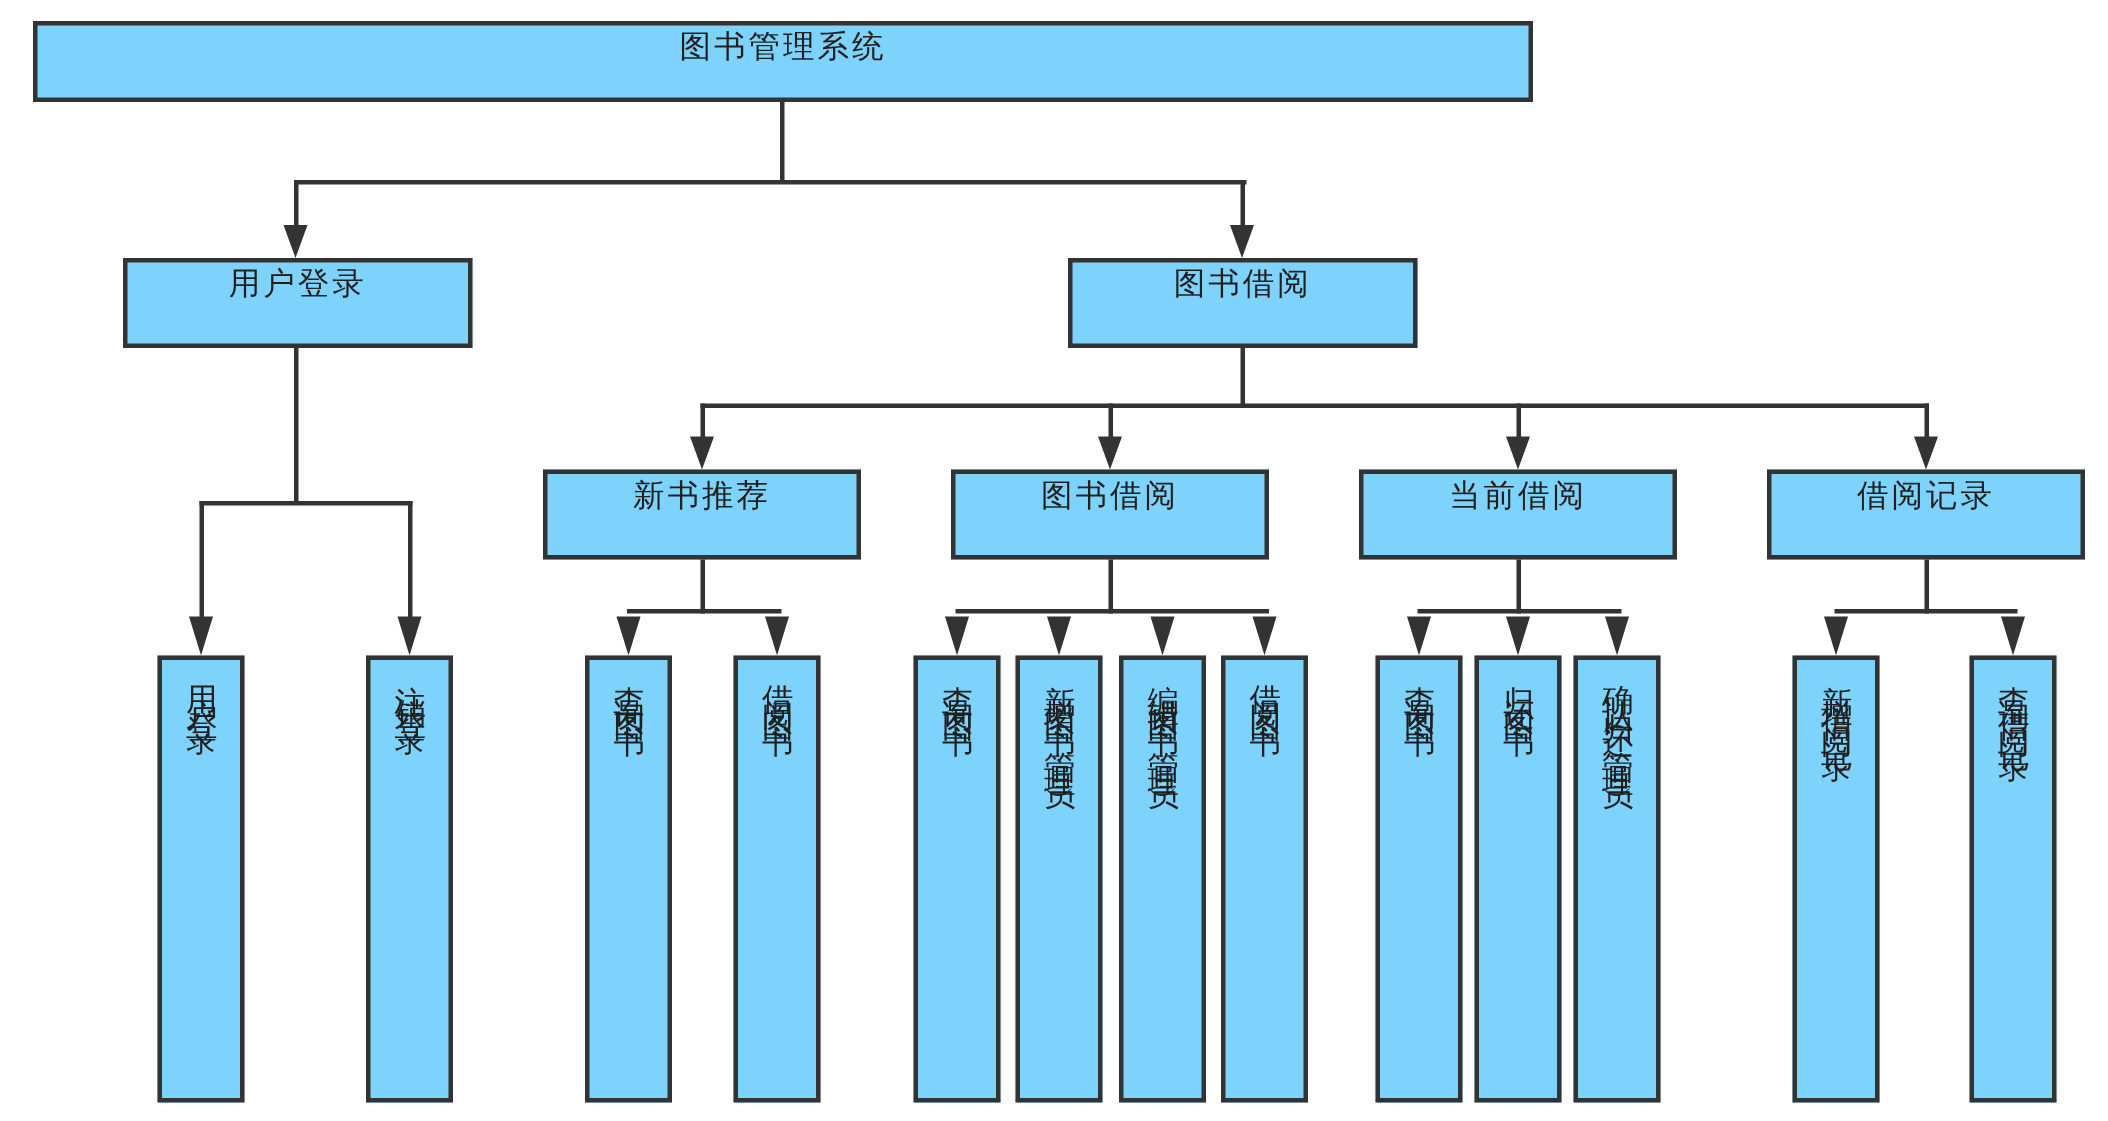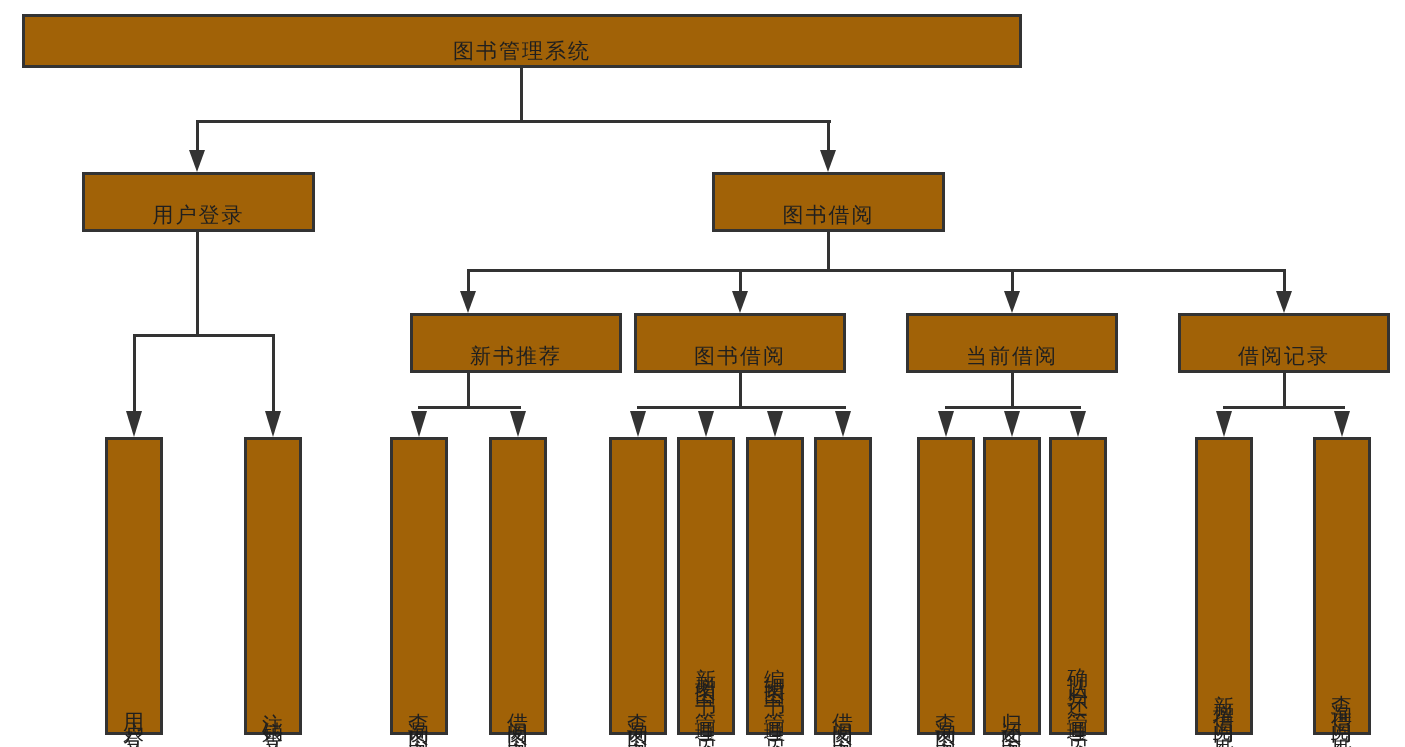--- a/index.html
+++ b/index.html
@@ -5,21 +5,21 @@
   :root{
     --line:#333333; --text:#1f1f1f; --watermark:#a9aeb8; --bg:#ffffff;
   }
   html,body{margin:0;padding:0;background:var(--bg);}
   #stage{
     position:relative;width:1405px;height:747px;background:var(--bg);
     overflow:hidden;font-family:"Liberation Sans",sans-serif;color:var(--text);
   }
   .box{
     position:absolute;box-sizing:border-box;border:3px solid var(--line);
-    background:#a16207;display:flex;align-items:flex-end;justify-content:center;
+    background:#7dd3fc;display:flex;align-items:flex-start;justify-content:center;
   }
   .hlabel{font-size:21px;letter-spacing:2px;white-space:nowrap;}
   .leaf .vlabel{
     writing-mode:vertical-rl;font-size:21px;letter-spacing:9px;line-height:1;
   }
   .hline{position:absolute;height:3px;background:var(--line);}
   .vline{position:absolute;width:3px;background:var(--line);}
   .arrow{
     position:absolute;width:0;height:0;
     border-left:8px solid transparent;border-right:8px solid transparent;
@@ -40,21 +40,21 @@
     <span class="hlabel">图书管理系统</span>
   </div>
 
   <div class="box" style="left:82px;top:172px;width:233px;height:60px;">
     <span class="hlabel">用户登录</span>
   </div>
   <div class="box" style="left:712px;top:172px;width:233px;height:60px;">
     <span class="hlabel">图书借阅</span>
   </div>
 
-  <div class="box" style="left:362px;top:313px;width:212px;height:60px;margin-left:48px;">
+  <div class="box" style="left:362px;top:313px;width:212px;height:60px;">
     <span class="hlabel">新书推荐</span>
   </div>
   <div class="box" style="left:906px;top:313px;width:212px;height:60px;">
     <span class="hlabel">当前借阅</span>
   </div>
   <div class="box" style="left:634px;top:313px;width:212px;height:60px;">
     <span class="hlabel">图书借阅</span>
   </div>
   <div class="box" style="left:1178px;top:313px;width:212px;height:60px;">
     <span class="hlabel">借阅记录</span>

